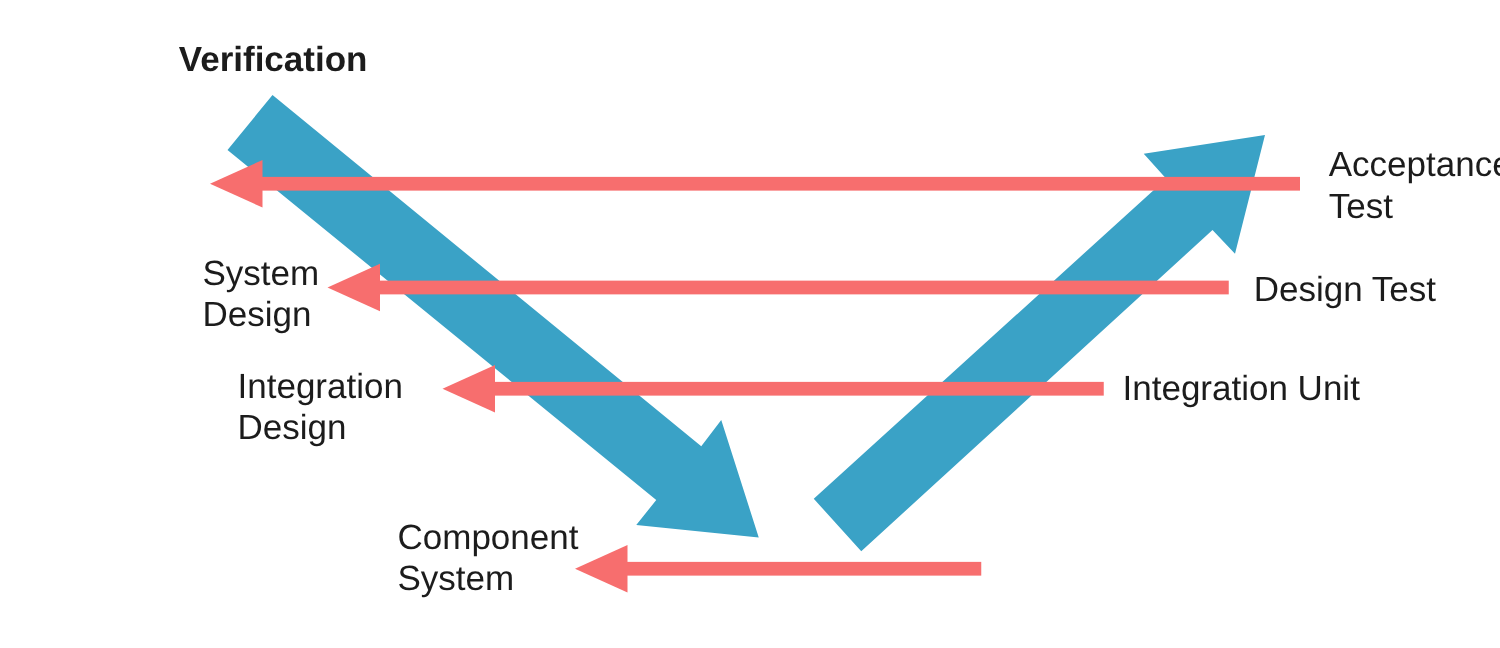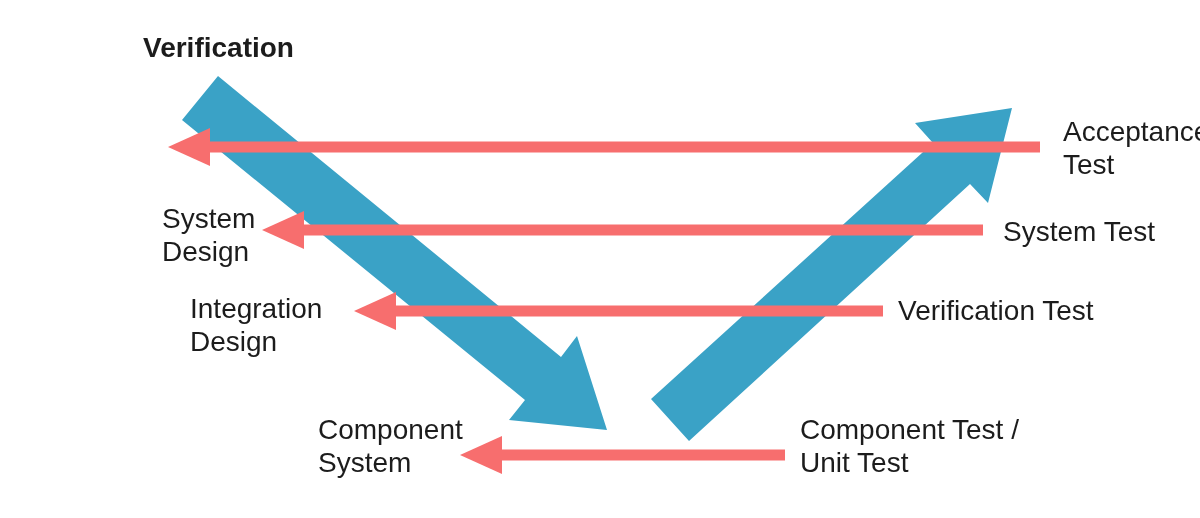--- a/index.html
+++ b/index.html
@@ -56,19 +56,17 @@
 
   <div class="lbl" style="left:162px;top:202px">System
 Design</div>
   <div class="lbl" style="left:190px;top:292px">Integration
 Design</div>
   <div class="lbl" style="left:318px;top:413px">Component
 System</div>
 
   <div class="lbl" style="left:1063px;top:115px">Acceptance
 Test</div>
-  <div class="lbl" style="left:1003px;top:215px">System Test</div>
-  <div class="lbl" style="left:898px;top:294px">Verification Test</div>
-  <div class="lbl" style="left:800px;top:413px">Component Test /
-Unit Test</div>
+  <div class="lbl" style="left:1003px;top:215px">Design Test</div>
+  <div class="lbl" style="left:898px;top:294px">Integration Unit</div>
 
 
 </div>
 
 </body></html>

